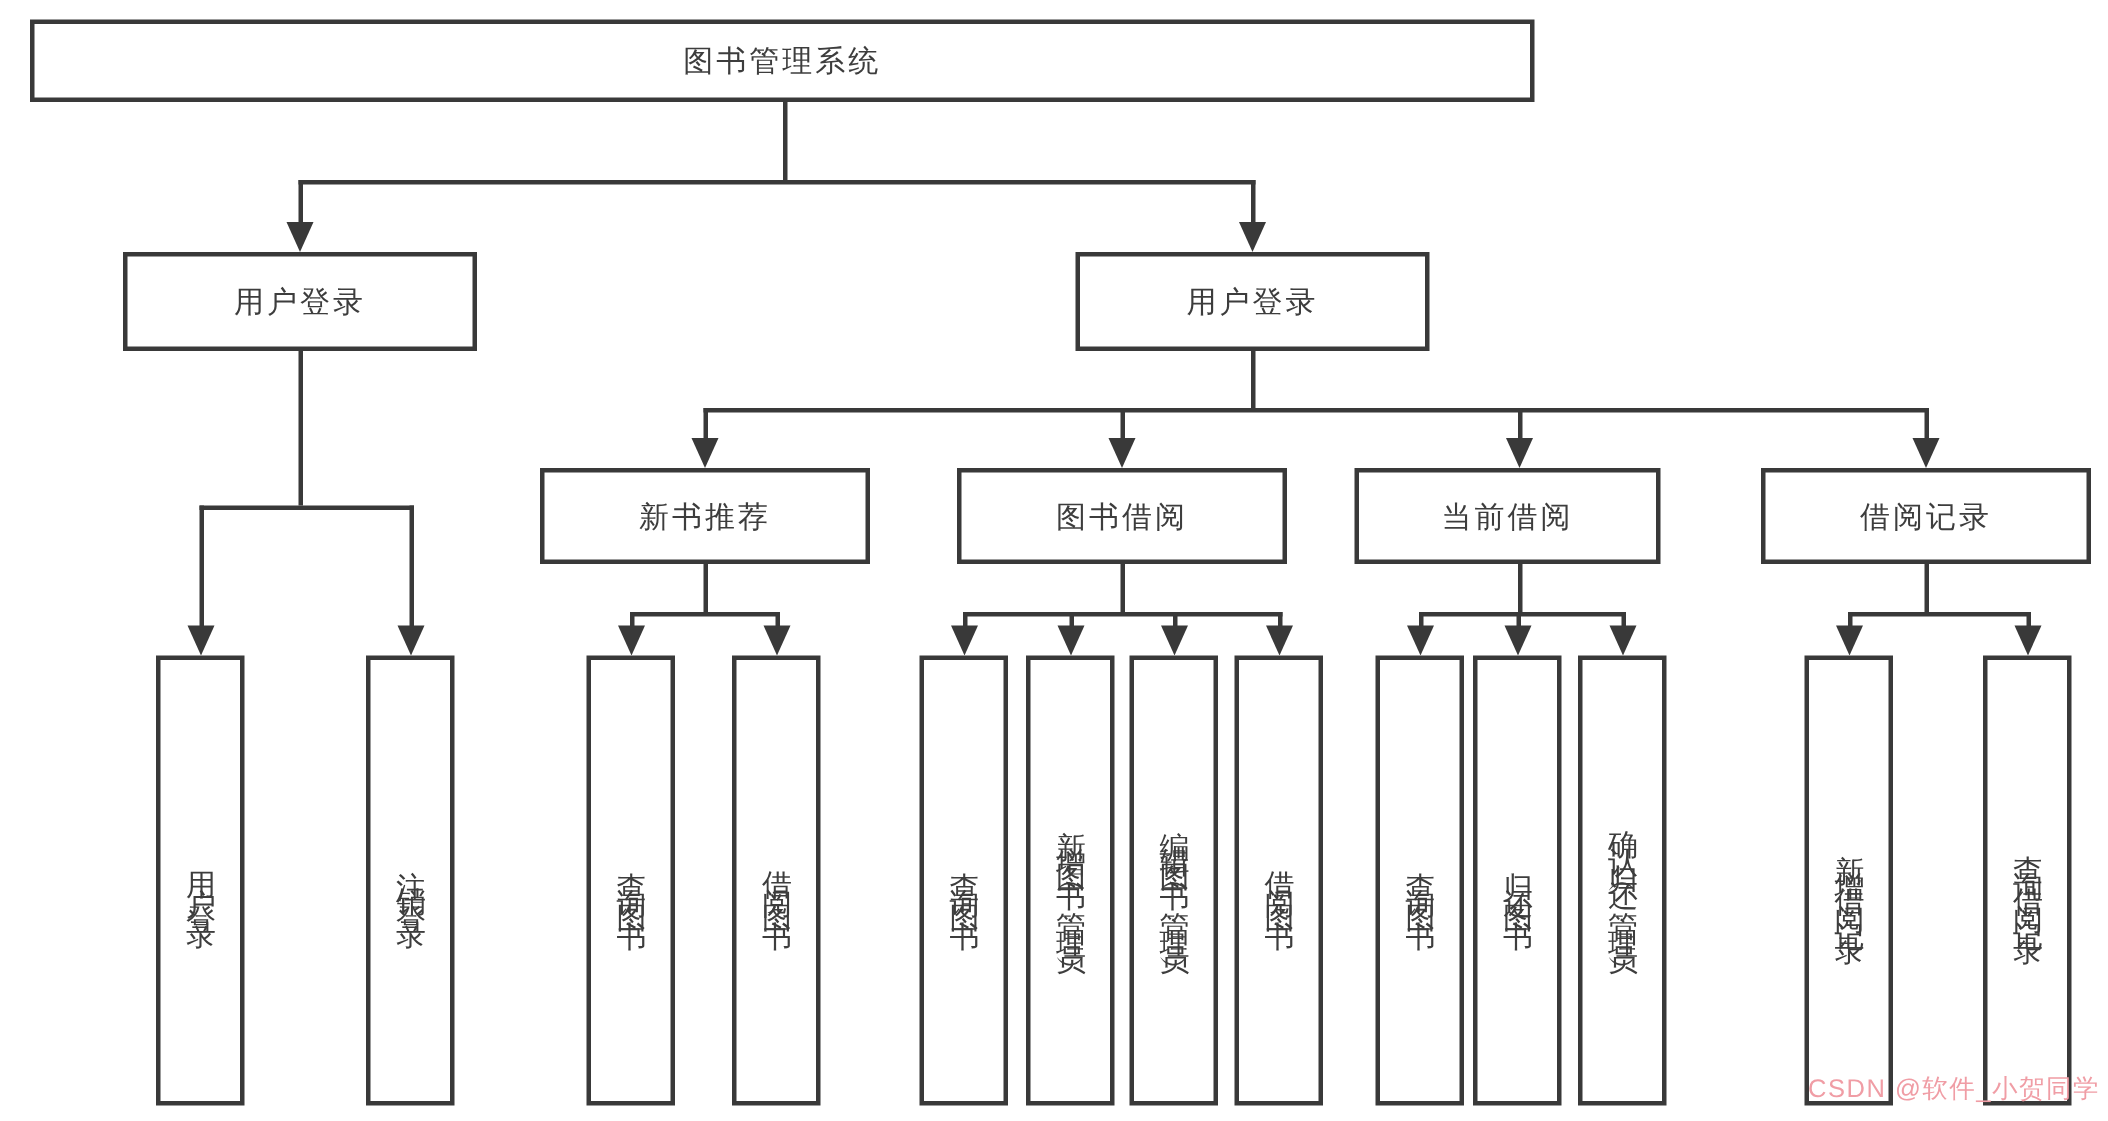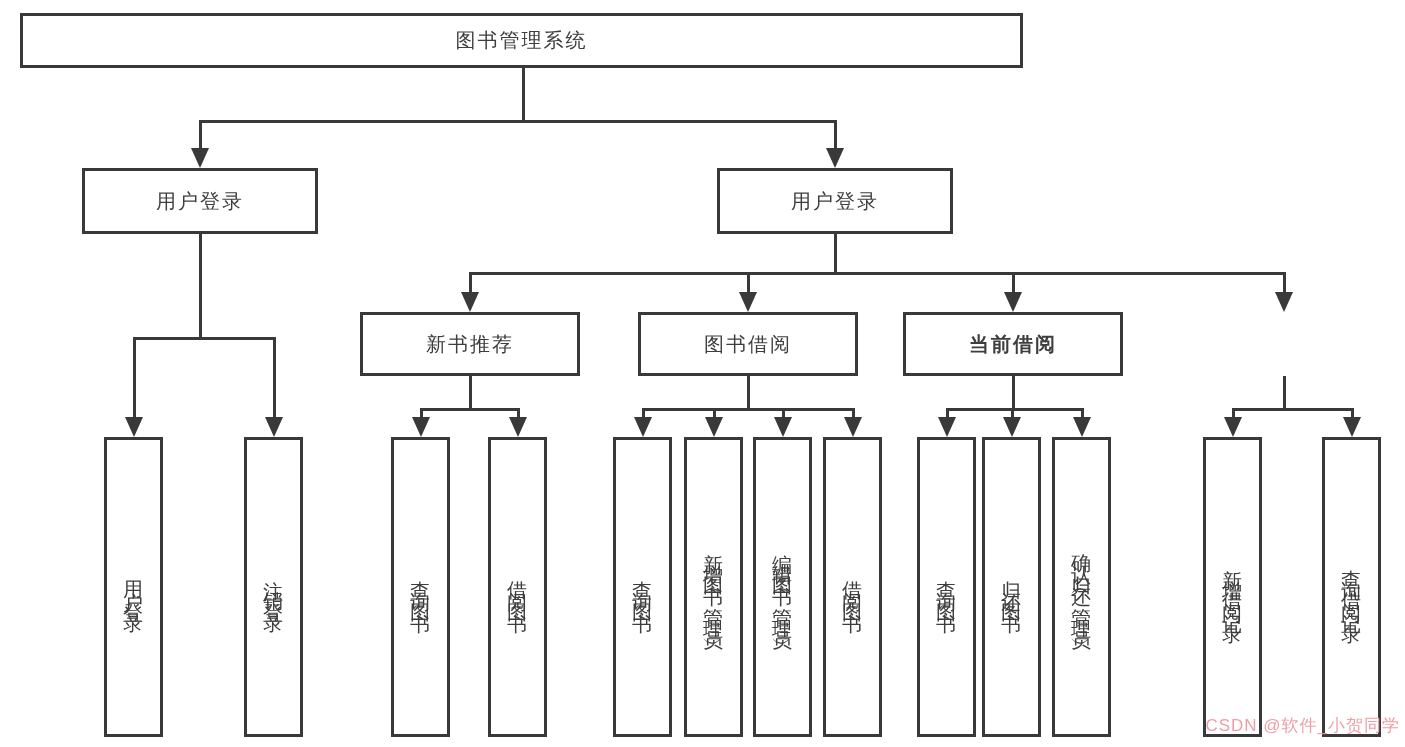--- a/index.html
+++ b/index.html
@@ -87,22 +87,25 @@
   <div class="arrow" style="left:1004px;top:292px;"></div>
   <div class="vline" style="left:1283px;top:272px;height:22px;"></div>
   <div class="arrow" style="left:1275px;top:292px;"></div>
 
   <div class="hbox" style="left:360px;top:312px;width:220px;height:64px;">
     <span>新书推荐</span>
   </div>
   <div class="hbox" style="left:638px;top:312px;width:220px;height:64px;">
     <span>图书借阅</span>
   </div>
-  <div class="hbox" style="left:903px;top:312px;width:220px;height:64px;font-weight:bold;">
+  <div class="hbox" style="left:903px;top:312px;width:204px;height:64px;">
     <span>当前借阅</span>
+  </div>
+  <div class="hbox" style="left:1174px;top:312px;width:220px;height:64px;">
+    <span>借阅记录</span>
   </div>
 
   <div class="vline" style="left:469px;top:376px;height:32px;"></div>
   <div class="hline" style="left:420px;top:408px;width:99px;"></div>
   <div class="vline" style="left:420px;top:408px;height:12px;"></div>
   <div class="arrow" style="left:412px;top:417px;"></div>
   <div class="vline" style="left:517px;top:408px;height:12px;"></div>
   <div class="arrow" style="left:509px;top:417px;"></div>
 
   <div class="vline" style="left:747px;top:376px;height:32px;"></div>

